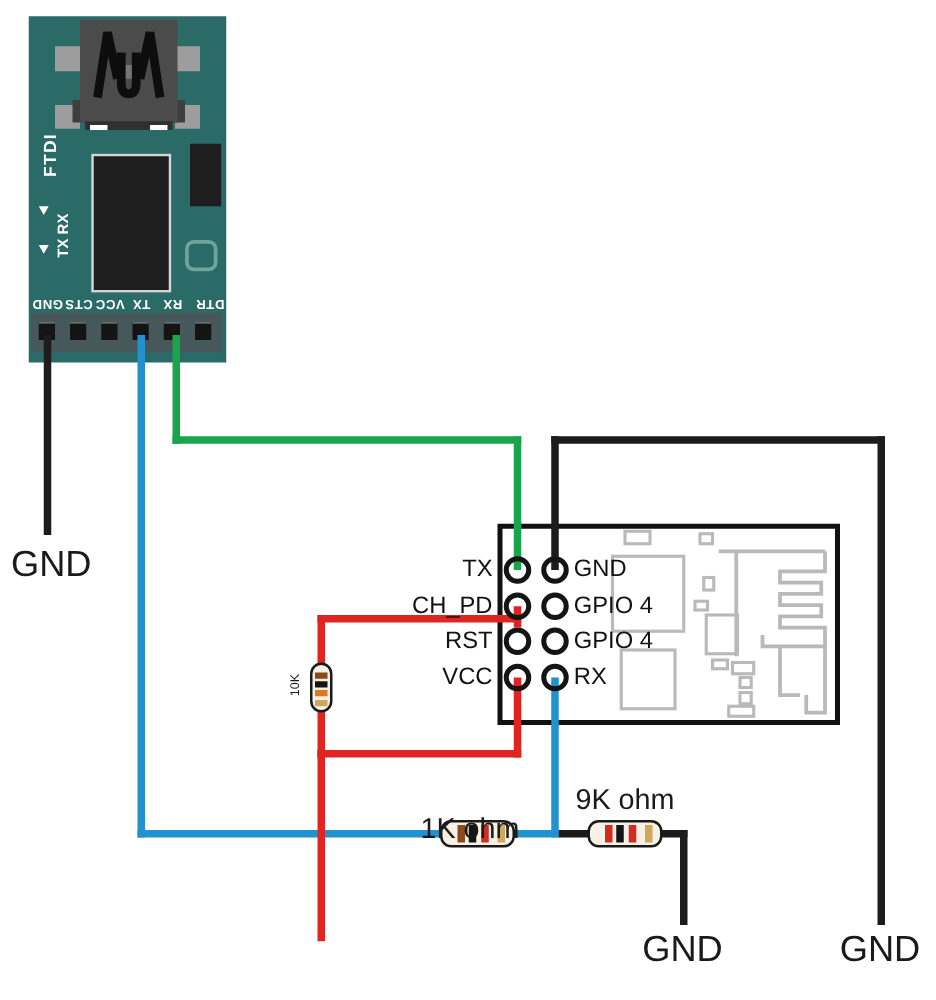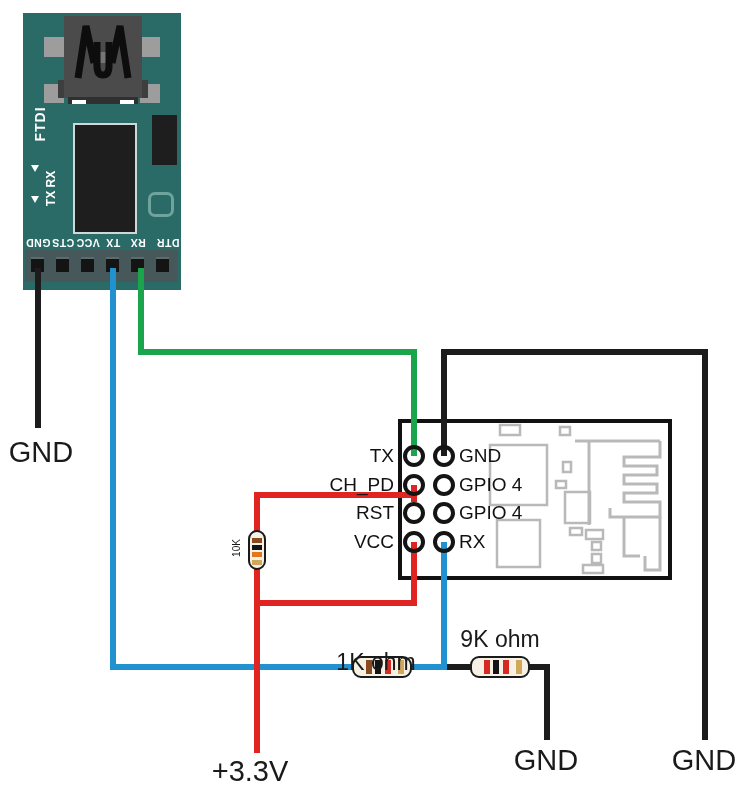--- a/index.html
+++ b/index.html
@@ -189,17 +189,16 @@
 
   <div class="res" style="left:470px;top:656px;width:60px;height:22px;">
     <div class="band" style="left:12px;background:#d42a22;"></div>
     <div class="band" style="left:21px;background:#141414;"></div>
     <div class="band" style="left:31px;background:#d42a22;"></div>
     <div class="band" style="left:44px;background:#d0a85c;"></div>
   </div>
   <div class="reslabel" style="left:460px;top:626px;width:80px;">9K ohm</div>
 
   <div class="net" style="left:8px;top:436px;width:66px;">GND</div>
-  <div class="net" style="left:200px;top:755px;width:100px;">+3.3V</div>
   <div class="net" style="left:513px;top:744px;width:66px;">GND</div>
   <div class="net" style="left:671px;top:744px;width:66px;">GND</div>
 
 </div>
 
 </body></html>

